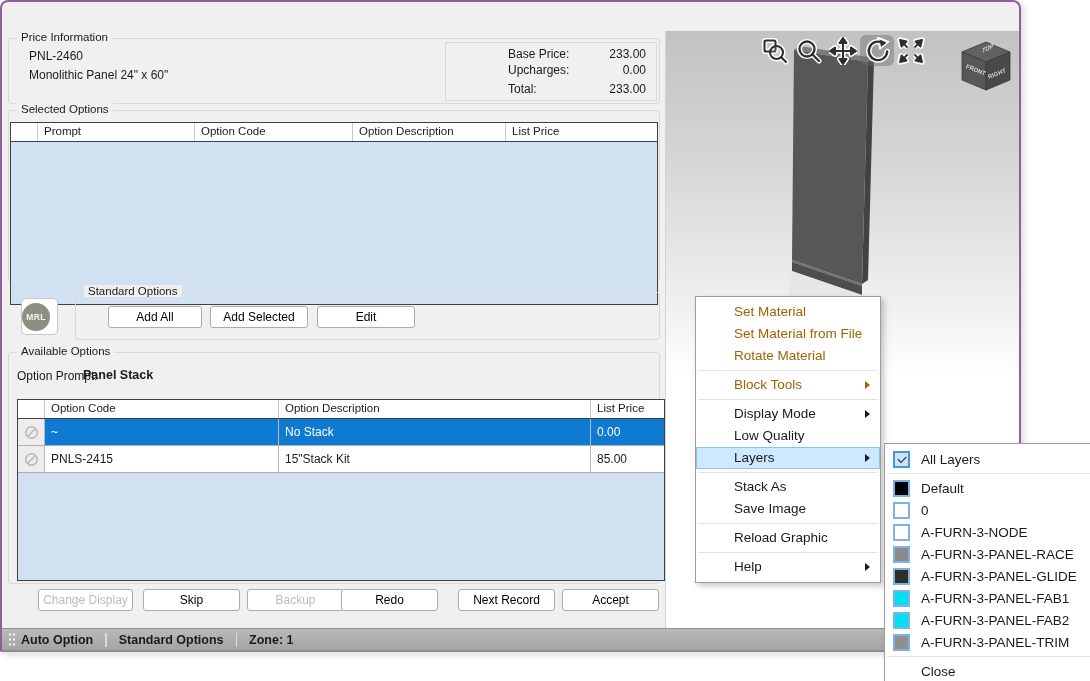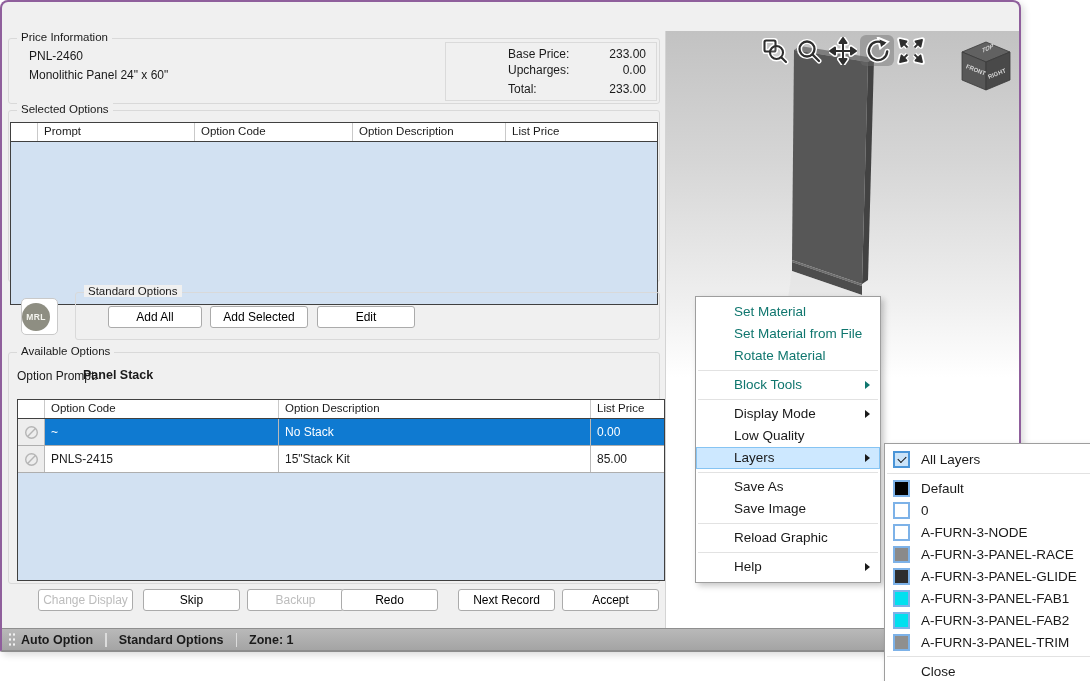--- a/index.html
+++ b/index.html
@@ -86,21 +86,21 @@
   .vpicon{width:28px;height:28px;position:relative;display:block}
   .tool-bg{position:absolute;left:194px;top:4px;width:34px;height:31px;background:rgba(110,110,110,.45);border-radius:6px}
   .panel3d{position:absolute;left:115px;top:8px}
   .cube{position:absolute;left:294px;top:9px}
   .cube text{fill:#d6d6d6;font-family:"Liberation Sans",sans-serif;font-weight:bold}
 
   
   .menu{position:absolute;background:#fff;border:1px solid #9e9e9e;box-shadow:3px 3px 6px rgba(0,0,0,.22);padding:4px 0;font-size:13.5px;z-index:10}
   .ctxmenu{left:695px;top:296px;width:186px}
   .mi{height:22px;line-height:22px;padding-left:38px;position:relative;white-space:nowrap}
-  .mi.dis{color:#0f766e}
+  .mi.dis{color:#a16207}
   .mi.hl{background:#cde8ff;outline:1px solid #86c4f3;outline-offset:-1px}
   .arr{position:absolute;right:10px;top:6.5px;width:0;height:0;border-left:5px solid currentColor;border-top:4.5px solid transparent;border-bottom:4.5px solid transparent}
   .msep{height:1px;background:#e2e2e2;margin:3px 2px}
 
   .layersmenu{left:884px;top:443px;width:210px}
   .mi2{height:22px;display:flex;align-items:center;padding-left:8px;white-space:nowrap}
   .mi2 .lbl{margin-left:11px}
   .swatch{width:17px;height:17px;border:2px solid #7db2e8;flex:none}
   .checkbox{width:17px;height:17px;border:2px solid #4a95d8;background:#cbe4f9;flex:none;position:relative}
   .checkbox::after{content:"";position:absolute;left:3px;top:3.5px;width:7px;height:4px;border-left:1.8px solid #111;border-bottom:1.8px solid #111;transform:rotate(-45deg)}
@@ -319,21 +319,21 @@
   <div class="mi dis">Set Material</div>
   <div class="mi dis">Set Material from File</div>
   <div class="mi dis">Rotate Material</div>
   <div class="msep"></div>
   <div class="mi dis"><span>Block Tools</span><span class="arr"></span></div>
   <div class="msep"></div>
   <div class="mi"><span>Display Mode</span><span class="arr"></span></div>
   <div class="mi">Low Quality</div>
   <div class="mi hl"><span>Layers</span><span class="arr"></span></div>
   <div class="msep"></div>
-  <div class="mi">Save As</div>
+  <div class="mi">Stack As</div>
   <div class="mi">Save Image</div>
   <div class="msep"></div>
   <div class="mi">Reload Graphic</div>
   <div class="msep"></div>
   <div class="mi"><span>Help</span><span class="arr"></span></div>
 </div>
 
 <div class="menu layersmenu">
   <div class="mi2">
     <span class="checkbox"></span>

